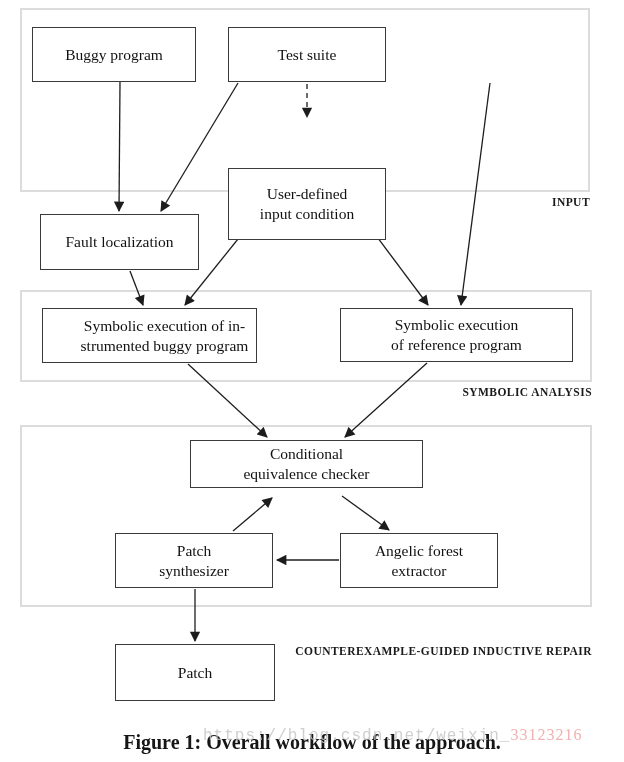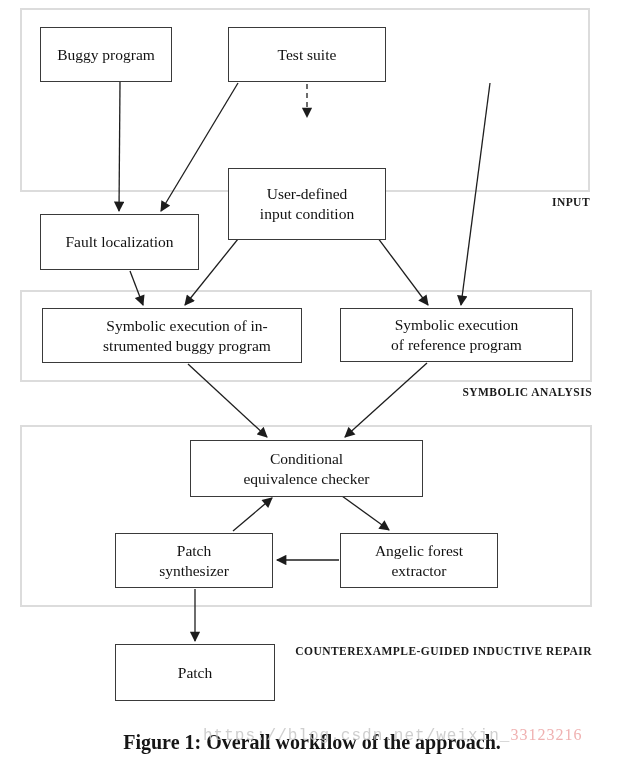--- a/index.html
+++ b/index.html
@@ -45,28 +45,28 @@
     justify-content: center;
     text-align: center;
     box-sizing: border-box;
   }
   .node-label {
     white-space: pre-line;
     font-size: 15.5px;
     line-height: 1.28;
     color: #111111;
   }
-  #n-buggy     { left: 40px;  top: 27px;  width: 132px; height: 55px; }
+  #n-buggy     { left: 32px;  top: 27px;  width: 164px; height: 55px; }
   #n-test      { left: 228px; top: 27px;  width: 158px; height: 55px; }
   #n-reference { left: 415px; top: 27px;  width: 158px; height: 55px; }
   #n-condition { left: 228px; top: 120px; width: 158px; height: 72px; margin-top: 48px; }
   #n-fault     { left: 40px;  top: 214px; width: 159px; height: 56px; }
-  #n-symbuggy  { left: 42px;  top: 308px; width: 260px; height: 55px; padding-left: 30px; }
+  #n-symbuggy  { left: 42px;  top: 308px; width: 215px; height: 55px; padding-left: 30px; }
   #n-symref    { left: 340px; top: 308px; width: 233px; height: 54px; }
-  #n-checker   { left: 190px; top: 440px; width: 233px; height: 57px; }
+  #n-checker   { left: 190px; top: 440px; width: 233px; height: 48px; }
   #n-patchsyn  { left: 115px; top: 533px; width: 158px; height: 55px; }
   #n-angelic   { left: 340px; top: 533px; width: 158px; height: 55px; align-items: center; }
   #n-patch     { left: 115px; top: 644px; width: 160px; height: 57px; }
 
   
   .arrows {
     position: absolute;
     left: 0; top: 0;
     width: 624px; height: 762px;
     pointer-events: none;

